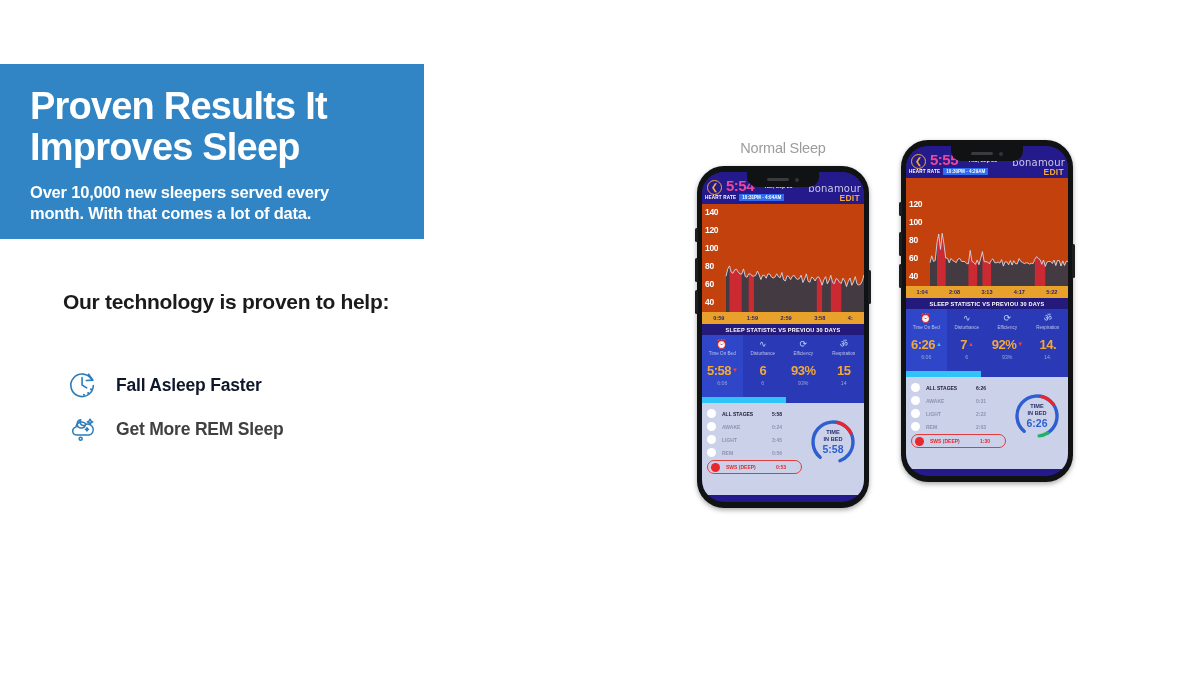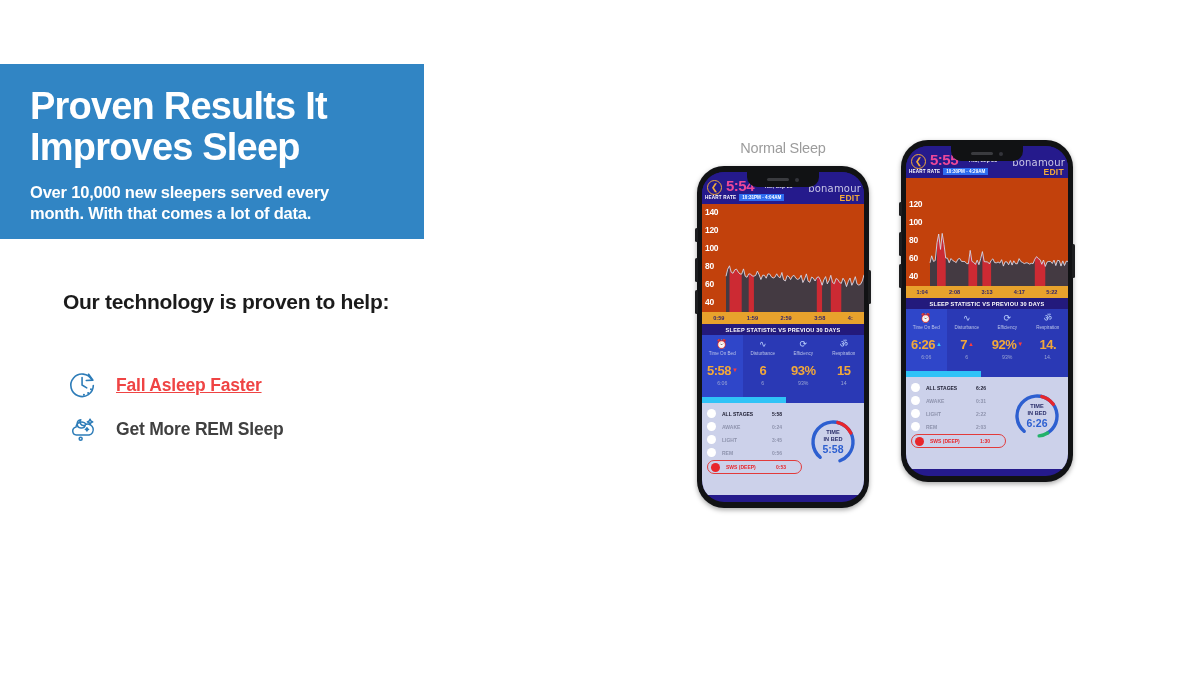--- a/index.html
+++ b/index.html
@@ -194,21 +194,21 @@
       <span class="feature-icon">
         <svg width="30" height="30" viewBox="0 0 32 32" fill="none" stroke="#2d7cb8" stroke-width="1.7" stroke-linecap="round">
           <path d="M25.5 10.5A12 12 0 1 0 27 16.5"></path>
           <path d="M22 4.5 L26.6 10.8 L19.5 11.2" stroke-linejoin="round"></path>
           <path d="M15 8 L15 16 L20 19"></path>
           <circle cx="24.5" cy="20.5" r="1.1" fill="#2d7cb8" stroke="none"></circle>
           <circle cx="21.5" cy="24.5" r="1.1" fill="#2d7cb8" stroke="none"></circle>
           <circle cx="17" cy="26.5" r="1.1" fill="#2d7cb8" stroke="none"></circle>
         </svg>
       </span>
-      <span class="feature-label" style="color: #ef4444; text-decoration: underline;">Fall Asleep Faster</span>
+      <span class="feature-label" style="color: #0f172a;">Fall Asleep Faster</span>
     </div>
 
     <div class="feature-row">
       <span class="feature-icon">
         <svg width="30" height="30" viewBox="0 0 32 32" fill="none" stroke="#2d7cb8" stroke-width="1.6" stroke-linecap="round" stroke-linejoin="round">
           <path d="M9 22.5a4.3 4.3 0 0 1-.5-8.5A6.2 6.2 0 0 1 19.5 11a4.6 4.6 0 0 1 3 11.5z"></path>
           <path d="M18.5 11.5a4.4 4.4 0 1 1-4.8-5.3 3.6 3.6 0 0 0 4.8 5.3z"></path>
           <path d="M23.5 5.5l.9 2 2 .9-2 .9-.9 2-.9-2-2-.9 2-.9z"></path>
           <path d="M20.2 14.6l.55 1.2 1.2.55-1.2.55-.55 1.2-.55-1.2-1.2-.55 1.2-.55z"></path>
           <circle cx="13.5" cy="26.5" r="1.6"></circle>

